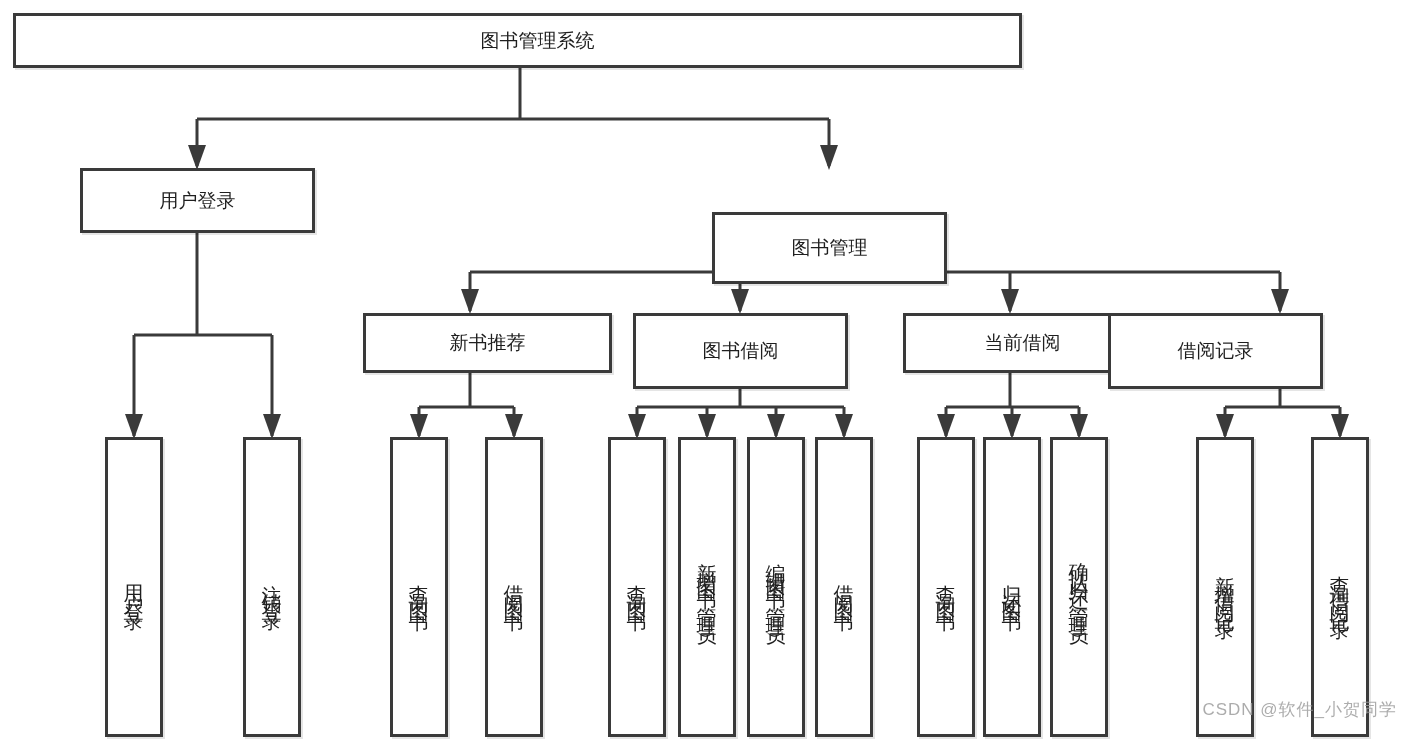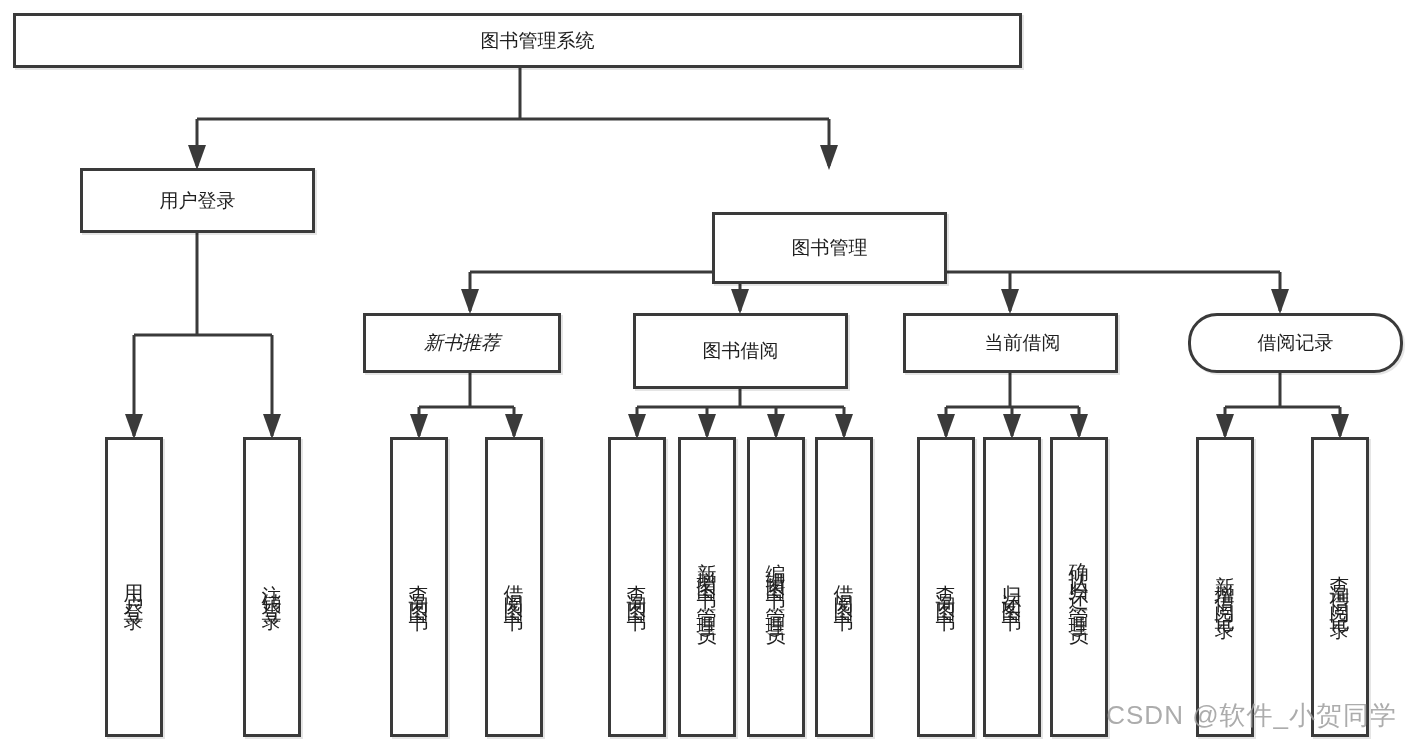--- a/index.html
+++ b/index.html
@@ -31,21 +31,21 @@
     text-orientation:mixed;
     font-size:20px;
     letter-spacing:9px;
     line-height:1;
     white-space:nowrap;
   }
   .watermark{
     position:absolute;
     right:8px;top:698px;
     color:var(--wm);
-    font-size:26px;
+    font-size:17px;
     letter-spacing:1px;
     opacity:.85;
     z-index:10;
     pointer-events:none;
   }
 </style>
 </head>
 <body>
 
 <div class="stage">
@@ -88,24 +88,24 @@
       <polygon points="1216,414 1234,414 1225,439"></polygon>
       <polygon points="1331,414 1349,414 1340,439"></polygon>
     </g>
   </svg>
 
   <div class="box" style="left:13px;top:13px;width:1009px;height:55px;padding-left:40px;">图书管理系统</div>
 
   <div class="box" style="left:80px;top:168px;width:235px;height:65px;">用户登录</div>
   <div class="box" style="left:712px;top:168px;width:235px;height:72px;margin-top:44px;">图书管理</div>
 
-  <div class="box" style="left:363px;top:313px;width:198px;height:60px;font-style:italic;">新书推荐</div>
+  <div class="box" style="left:363px;top:313px;width:249px;height:60px;">新书推荐</div>
   <div class="box" style="left:633px;top:313px;width:215px;height:76px;">图书借阅</div>
   <div class="box" style="left:903px;top:313px;width:215px;height:60px;padding-left:24px;">当前借阅</div>
-  <div class="box" style="left:1188px;top:313px;width:215px;height:60px;border-radius:29px;">借阅记录</div>
+  <div class="box" style="left:1108px;top:313px;width:215px;height:76px;">借阅记录</div>
 
   <div class="box" style="left:105px;top:437px;width:58px;height:300px;">
     <span class="vtext">用户登录</span>
   </div>
   <div class="box" style="left:243px;top:437px;width:58px;height:300px;">
     <span class="vtext">注销登录</span>
   </div>
 
   <div class="box" style="left:390px;top:437px;width:58px;height:300px;">
     <span class="vtext">查询图书</span>

